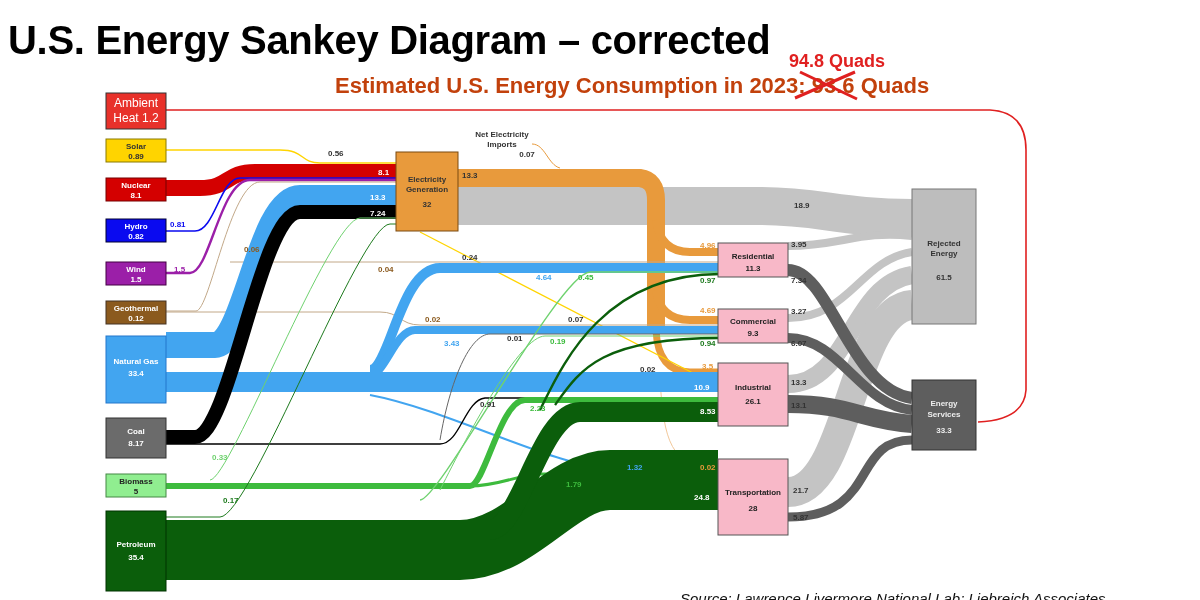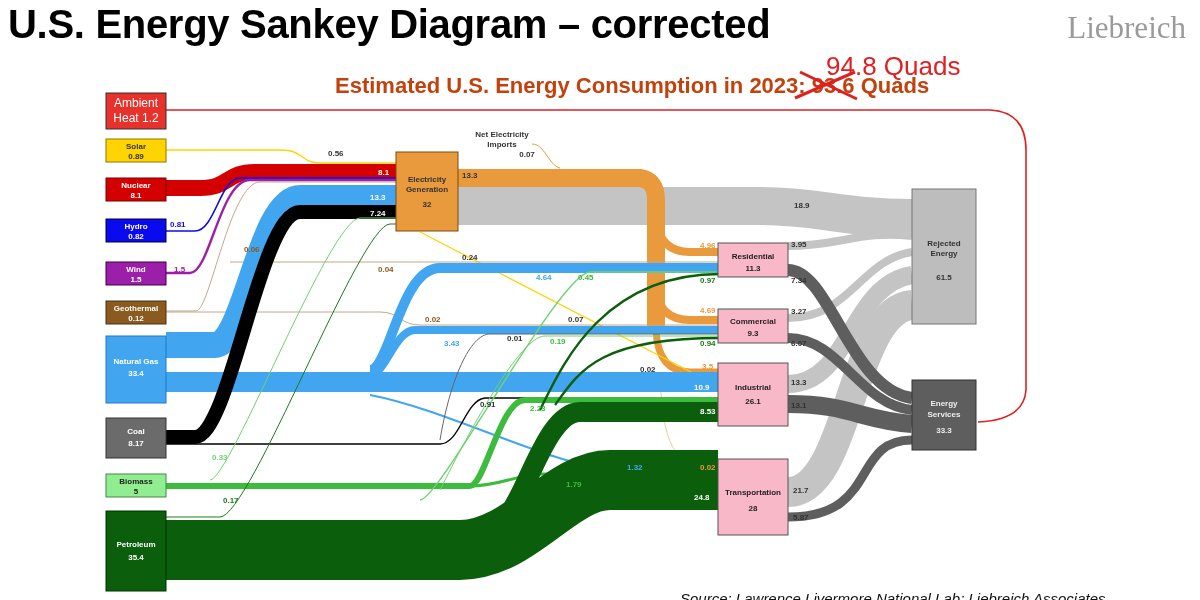--- a/index.html
+++ b/index.html
@@ -1,33 +1,32 @@
 <!DOCTYPE html>
 <html><head>
 <meta charset="utf-8">
 <style>
   html, body { margin:0; padding:0; background:#ffffff; }
   body { width:1200px; height:600px; position:relative; overflow:hidden; font-family:"Liberation Sans", sans-serif; }
-  .main-title { position:absolute; left:8px; top:2px; font-size:40px; font-weight:bold; color:#000; letter-spacing:-0.3px; white-space:nowrap; }
+  .main-title { position:absolute; left:8px; top:18px; font-size:40px; font-weight:bold; color:#000; letter-spacing:-0.3px; white-space:nowrap; }
   .brand { position:absolute; right:14px; top:14px; font-family:"Liberation Serif", serif; color:#9a9a9a; font-size:31px; line-height:28px; text-align:center; }
   .brand div { white-space:nowrap; }
   .subtitle { position:absolute; left:335px; top:73px; font-size:22px; font-weight:bold; color:#c2410c; white-space:nowrap; }
   .subtitle .old { position:relative; }
-  .correction { position:absolute; left:826px; top:51px; font-size:26px; font-weight:normal; color:#e02020; white-space:nowrap; }
+  .correction { position:absolute; left:789px; top:51px; font-size:18px; font-weight:bold; color:#e02020; white-space:nowrap; }
   .source { position:absolute; left:680px; top:590px; font-size:15px; font-style:italic; color:#111; white-space:nowrap; }
   svg#sankey { position:absolute; left:0; top:0; }
   .node text, svg text { font-family:"Liberation Sans", sans-serif; }
   .lbl { font-size:8px; font-weight:bold; }
 </style>
 </head>
 <body>
 
 <div class="main-title">U.S. Energy Sankey Diagram – corrected</div>
 <div class="brand">
-  <div>Liebreich</div>
 </div>
 <div class="subtitle">
   <span>Estimated U.S. Energy Consumption in 2023: </span><span class="old">93.6 Quads</span>
 </div>
 <div class="correction">94.8 Quads</div>
 <div class="source">Source: Lawrence Livermore National Lab; Liebreich Associates</div>
 
 <svg id="sankey" width="1200" height="600" viewBox="0 0 1200 600" xmlns="http://www.w3.org/2000/svg">
 
   <g>

